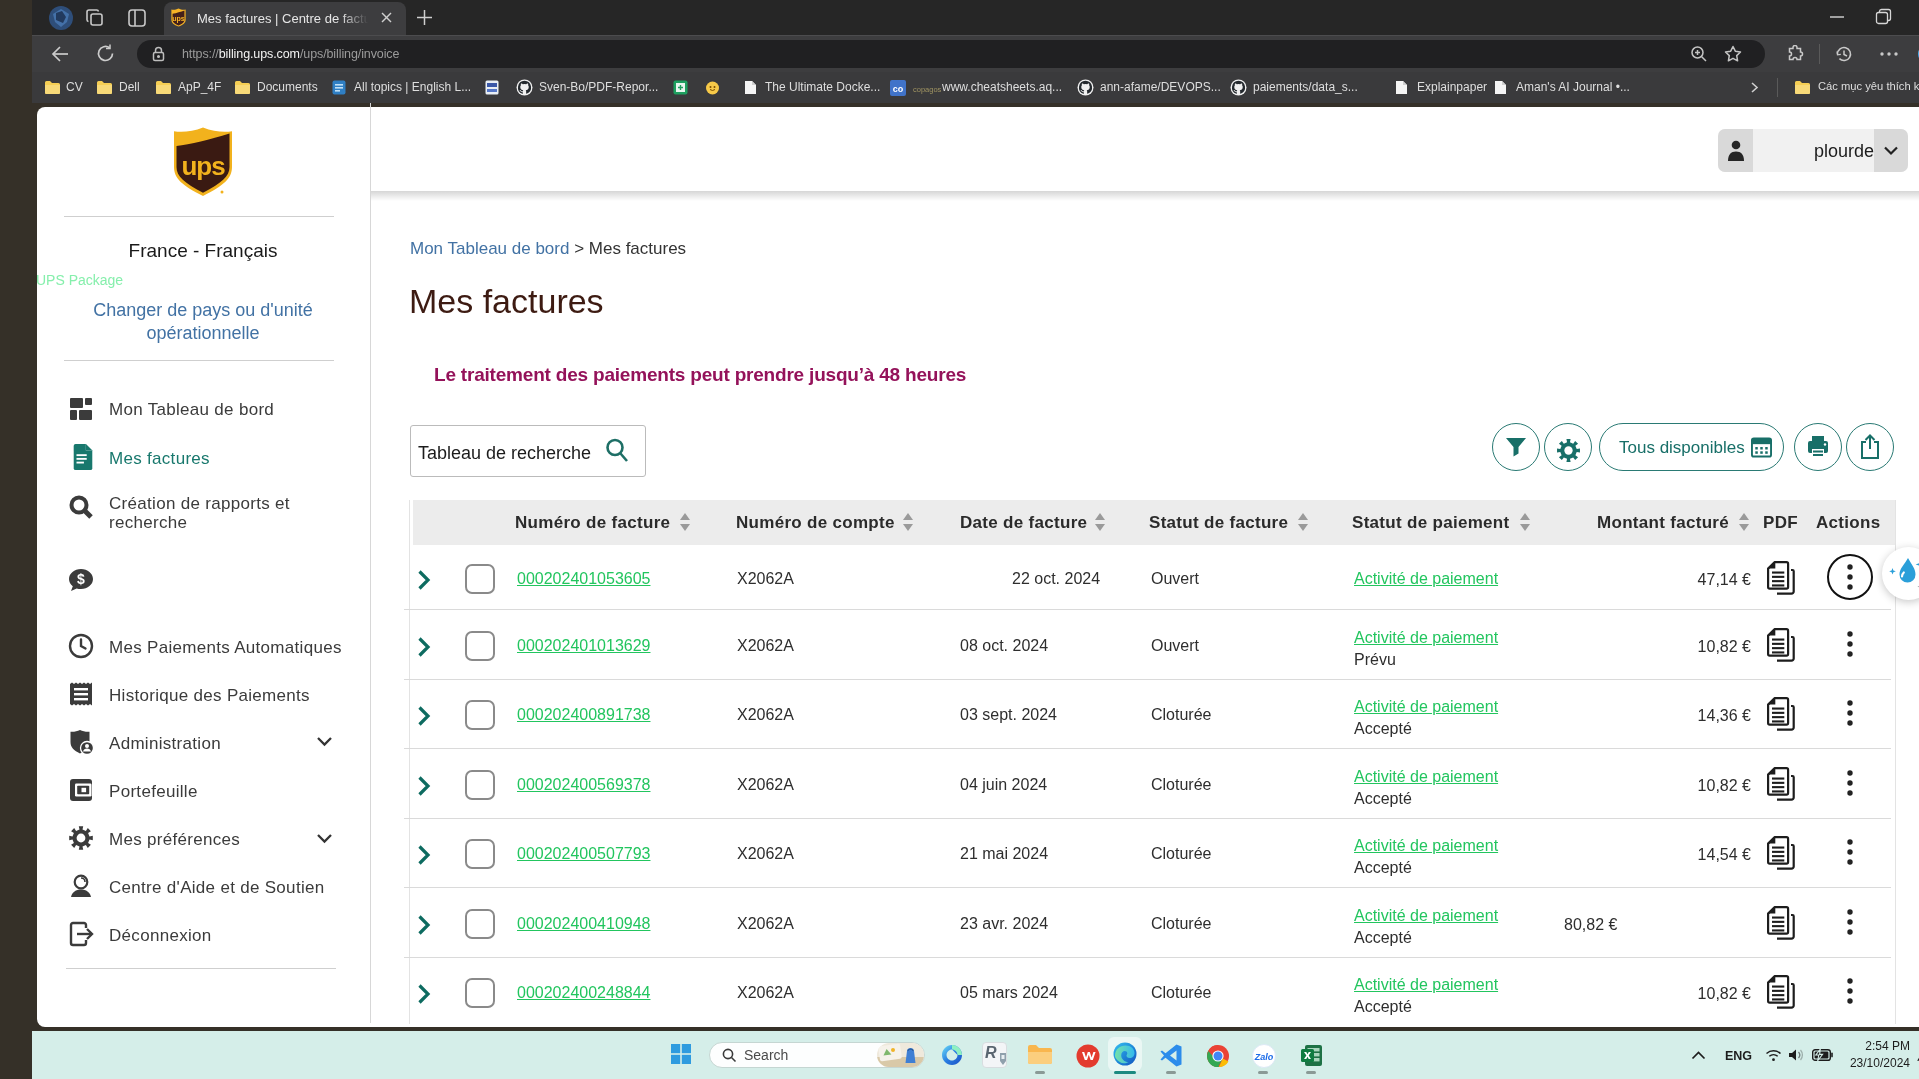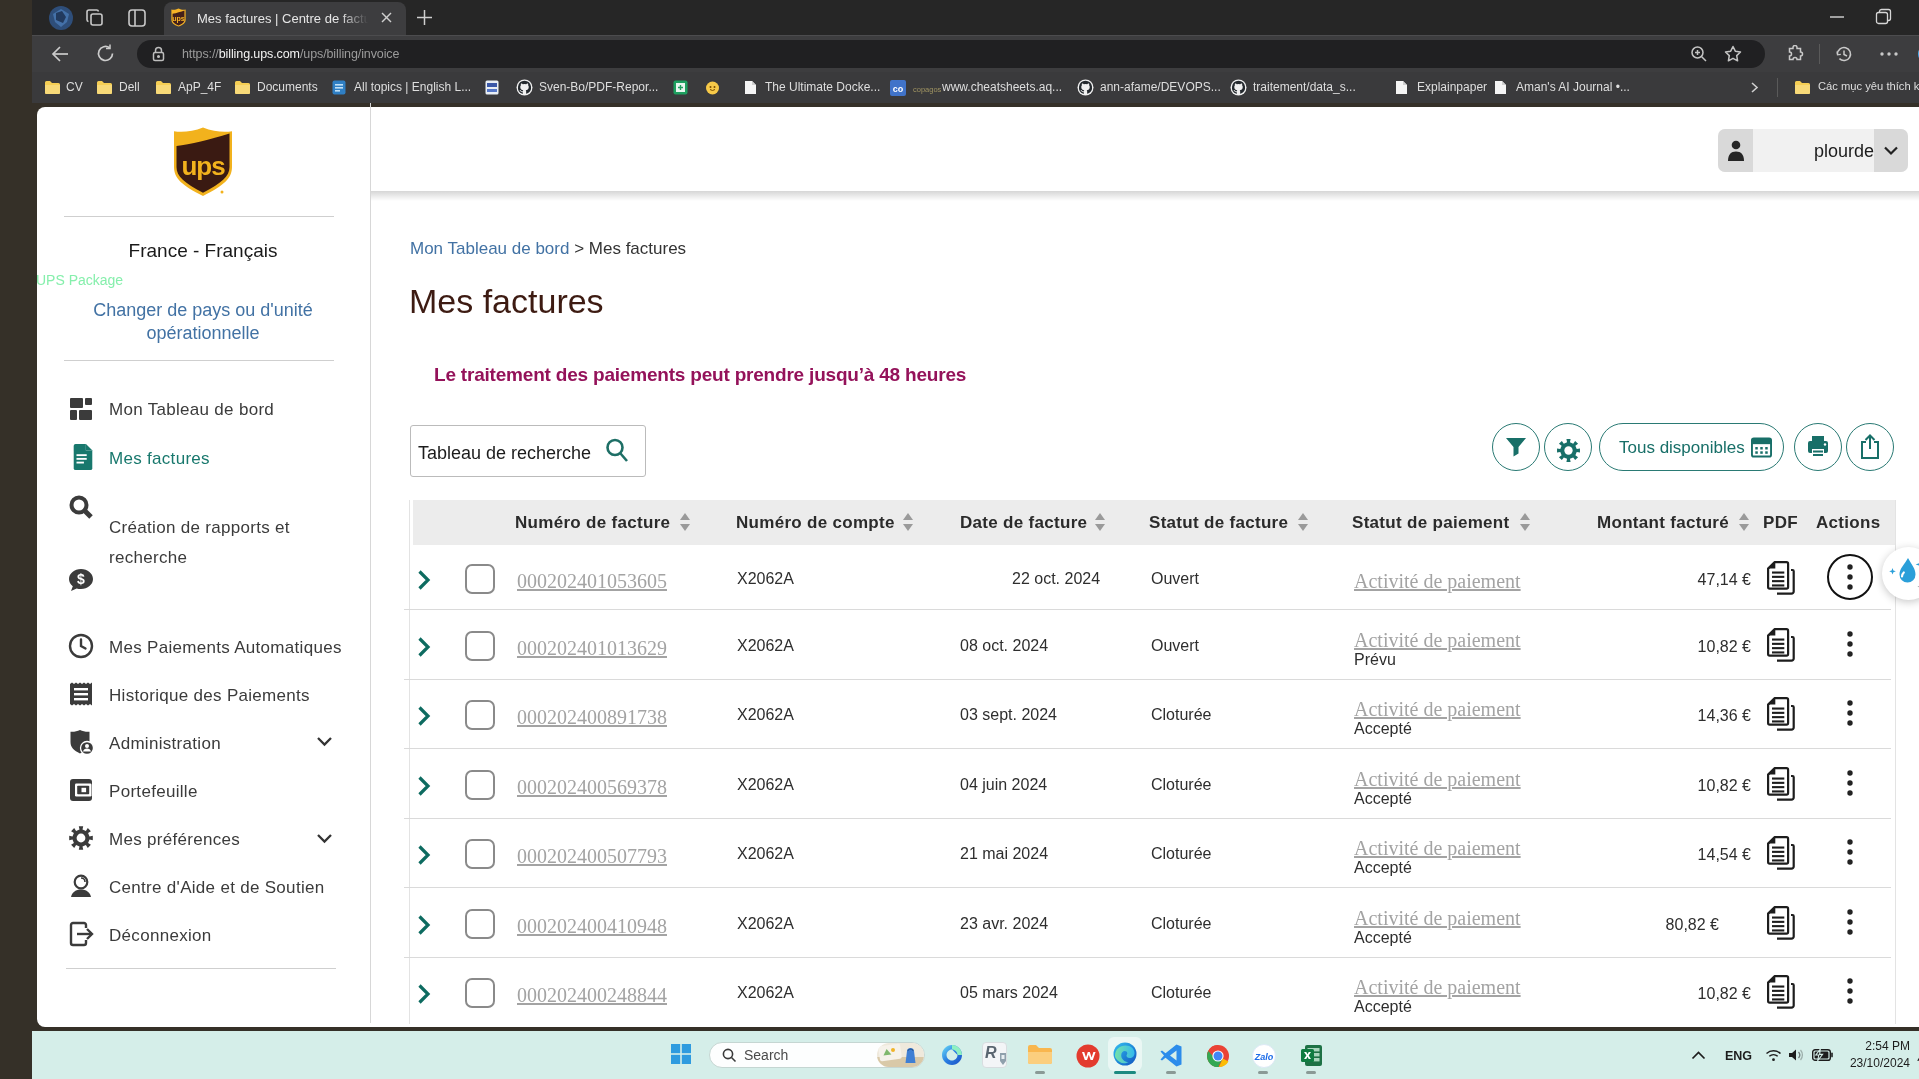--- a/index.html
+++ b/index.html
@@ -20,21 +20,21 @@
   #vline { position:absolute; left:338px; top:0px; width:1px; height:920px; background:#d7d7d7; }
   
   .sbitem { position:absolute; left:77px; color:#3b3b3b; font-size:17px; letter-spacing:0.3px; }
   .sbicon { position:absolute; left:36px; width:26px; height:26px; }
   
   #hshadow { position:absolute; left:339px; top:88px; width:1563px; height:10px; background:linear-gradient(rgba(0,0,0,0.16),rgba(0,0,0,0)); }
   
   .th { position:absolute; font-weight:bold; font-size:17px; letter-spacing:0.3px; color:#2b2b2b; top:410px; white-space:nowrap; }
   .row-sep { position:absolute; left:372px; height:1px; background:#dadada; width:1487px; }
   .cell { position:absolute; font-size:16px; color:#2e2e2e; white-space:nowrap; }
-  .tlink { color:#a3a3a3; text-decoration:underline; font-size:20px;font-family:Liberation Serif, serif; }
+  .tlink { color:#22c55e; text-decoration:underline; font-size:16px; }
   .cb { position:absolute; left:433px; width:30px; height:30px; border:2px solid #8a8a8a; border-radius:7px; background:#fff; }
   
   #taskbar { position:absolute; left:0; top:1031px; width:1919px; height:48px; background:#d5eee9; }
 </style>
 </head>
 <body>
 <div id="root">
   
   <div id="strip"></div>
   <div id="toolbar"></div>
@@ -195,21 +195,21 @@
   <div class="bm" style="left:910px">www.cheatsheets.aq...</div>
   <svg class="abs" style="left:1045px;top:79px" width="17" height="17" viewBox="0 0 17 17">
       <circle cx="8.5" cy="8.5" r="8" fill="#f0f0f0"></circle>
       <path d="M8.5 1.8 a6.7 6.7 0 0 0 -2.1 13 c0.3 0.05 0.45 -0.15 0.45 -0.33 v-1.3 c-1.85 0.4 -2.25 -0.8 -2.25 -0.8 c-0.3 -0.77 -0.74 -0.98 -0.74 -0.98 c-0.6 -0.4 0.05 -0.4 0.05 -0.4 c0.67 0.05 1.02 0.68 1.02 0.68 c0.6 1.02 1.55 0.73 1.94 0.56 c0.06 -0.43 0.23 -0.73 0.42 -0.9 c-1.48 -0.16 -3.03 -0.73 -3.03 -3.3 c0 -0.73 0.26 -1.32 0.68 -1.8 c-0.07 -0.16 -0.3 -0.84 0.07 -1.76 c0 0 0.56 -0.18 1.83 0.68 a6.4 6.4 0 0 1 3.34 0 c1.27 -0.86 1.83 -0.68 1.83 -0.68 c0.37 0.92 0.14 1.6 0.07 1.76 c0.42 0.48 0.68 1.07 0.68 1.8 c0 2.58 -1.56 3.14 -3.05 3.3 c0.24 0.2 0.45 0.6 0.45 1.22 v1.8 c0 0.18 0.15 0.38 0.46 0.32 a6.7 6.7 0 0 0 -2.1 -13 Z" fill="#24292e"></path>
     </svg>
   <div class="bm" style="left:1068px">ann-afame/DEVOPS...</div>
   <svg class="abs" style="left:1198px;top:79px" width="17" height="17" viewBox="0 0 17 17">
       <circle cx="8.5" cy="8.5" r="8" fill="#f0f0f0"></circle>
       <path d="M8.5 1.8 a6.7 6.7 0 0 0 -2.1 13 c0.3 0.05 0.45 -0.15 0.45 -0.33 v-1.3 c-1.85 0.4 -2.25 -0.8 -2.25 -0.8 c-0.3 -0.77 -0.74 -0.98 -0.74 -0.98 c-0.6 -0.4 0.05 -0.4 0.05 -0.4 c0.67 0.05 1.02 0.68 1.02 0.68 c0.6 1.02 1.55 0.73 1.94 0.56 c0.06 -0.43 0.23 -0.73 0.42 -0.9 c-1.48 -0.16 -3.03 -0.73 -3.03 -3.3 c0 -0.73 0.26 -1.32 0.68 -1.8 c-0.07 -0.16 -0.3 -0.84 0.07 -1.76 c0 0 0.56 -0.18 1.83 0.68 a6.4 6.4 0 0 1 3.34 0 c1.27 -0.86 1.83 -0.68 1.83 -0.68 c0.37 0.92 0.14 1.6 0.07 1.76 c0.42 0.48 0.68 1.07 0.68 1.8 c0 2.58 -1.56 3.14 -3.05 3.3 c0.24 0.2 0.45 0.6 0.45 1.22 v1.8 c0 0.18 0.15 0.38 0.46 0.32 a6.7 6.7 0 0 0 -2.1 -13 Z" fill="#24292e"></path>
     </svg>
-  <div class="bm" style="left:1221px">traitement/data_s...</div>
+  <div class="bm" style="left:1221px">paiements/data_s...</div>
   <svg class="abs" style="left:1363px;top:80px" width="13" height="15" viewBox="0 0 13 15">
       <path d="M1 1 L8 1 L12 5 L12 14 L1 14 Z" fill="#f4f4f4"></path>
       <path d="M8 1 L8 5 L12 5" fill="#cfcfcf"></path>
     </svg>
   <div class="bm" style="left:1385px">Explainpaper</div>
   <svg class="abs" style="left:1462px;top:80px" width="13" height="15" viewBox="0 0 13 15">
       <path d="M1 1 L8 1 L12 5 L12 14 L1 14 Z" fill="#f4f4f4"></path>
       <path d="M8 1 L8 5 L12 5" fill="#cfcfcf"></path>
     </svg>
   <div class="bm" style="left:1484px">Aman's AI Journal •...</div>
@@ -253,21 +253,21 @@
         <path d="M14 0 L14 7 L21 7" fill="#18786d"></path>
         <rect x="4" y="11" width="11" height="2" fill="#fff"></rect>
         <rect x="4" y="15" width="11" height="2" fill="#fff"></rect>
         <rect x="4" y="19" width="8" height="2" fill="#fff"></rect>
       </svg>
     <div class="sbitem" style="top:346px;color:#18786d">Mes factures</div>
     <svg class="sbicon" style="top:391px" viewBox="0 0 26 26" fill="none" stroke="#3b3b3b">
         <circle cx="11" cy="11" r="7.5" stroke-width="4"></circle>
         <line x1="16.5" y1="16.5" x2="23" y2="23" stroke-width="5"></line>
       </svg>
-    <div class="sbitem" style="top:410px;line-height:30px">Création de rapports et<br>recherche</div>
+    <div class="sbitem" style="top:391px;line-height:19px">Création de rapports et<br>recherche</div>
     <svg class="sbicon" style="top:464px" viewBox="0 0 26 26">
         <path d="M13 2 C19.6 2 25 6.5 25 12 C25 17.5 19.6 22 13 22 C11.5 22 10 21.8 8.7 21.4 L3 24 L4.8 19.2 C2.4 17.4 1 14.8 1 12 C1 6.5 6.4 2 13 2 Z" fill="#3b3b3b"></path>
         <text x="13" y="17" font-size="14" font-weight="bold" fill="#fff" text-anchor="middle" font-family="Liberation Sans">$</text>
       </svg>
     <svg class="sbicon" style="top:530px" viewBox="0 0 26 26" fill="none" stroke="#3b3b3b">
         <circle cx="13" cy="13" r="11" stroke-width="2.4"></circle>
         <path d="M13 6.5 L13 13 L17.5 15.5" stroke-width="2.4" stroke-linecap="round"></path>
       </svg>
     <div class="sbitem" style="top:535px">Mes Paiements Automatiques</div>
     <svg class="sbicon" style="top:578px" viewBox="0 0 26 26">
@@ -534,21 +534,21 @@
     <svg class="abs" style="left:385px;top:811px" width="14" height="22" viewBox="0 0 14 22">
         <use href="#rchev"></use>
       </svg>
     <div class="cb" style="top:806px"></div>
     <div class="cell tlink" style="left:485px;top:812px">000202400410948</div>
     <div class="cell" style="left:705px;top:812px">X2062A</div>
     <div class="cell" style="left:928px;top:812px">23 avr. 2024</div>
     <div class="cell" style="left:1119px;top:812px">Cloturée</div>
     <div class="cell tlink" style="left:1322px;top:804px">Activité de paiement</div>
     <div class="cell" style="left:1322px;top:826px">Accepté</div>
-    <div class="cell" style="left:1532px;top:813px;width:155px;text-align:right">80,82 €</div>
+    <div class="cell" style="left:1532px;top:813px;width:155px;text-align:left">80,82 €</div>
     <svg class="abs" style="left:1735px;top:803px" width="28" height="34" viewBox="0 0 28 34">
         <use href="#pdfi"></use>
       </svg>
     <svg class="abs" style="left:1815px;top:806px" width="6" height="26">
         <use href="#dots3"></use>
       </svg>
     
     <svg class="abs" style="left:385px;top:880px" width="14" height="22" viewBox="0 0 14 22">
         <use href="#rchev"></use>
       </svg>

